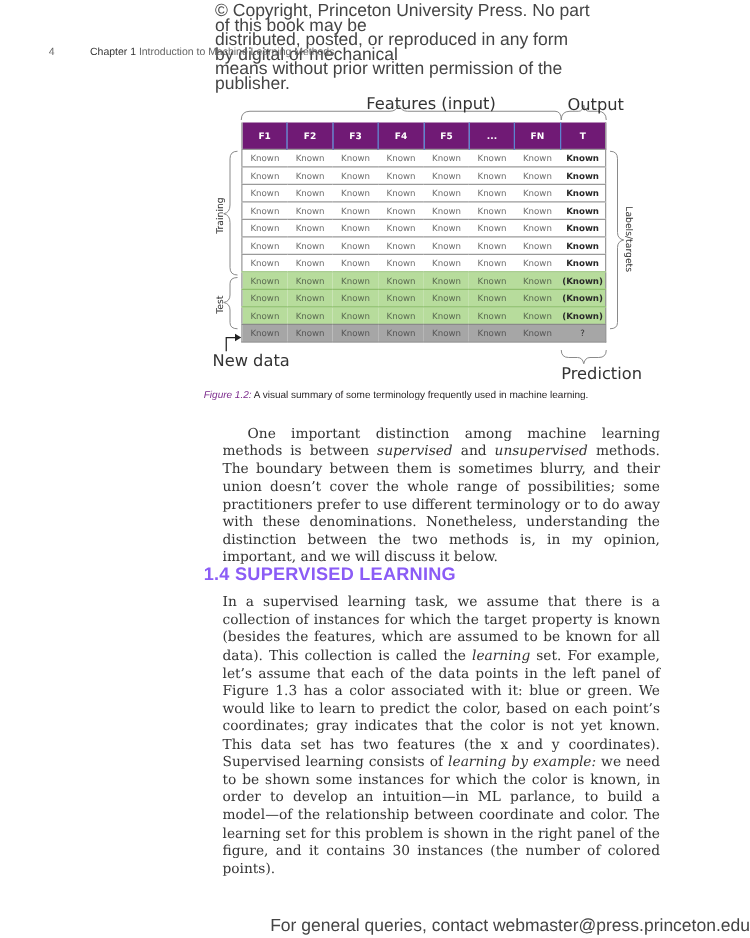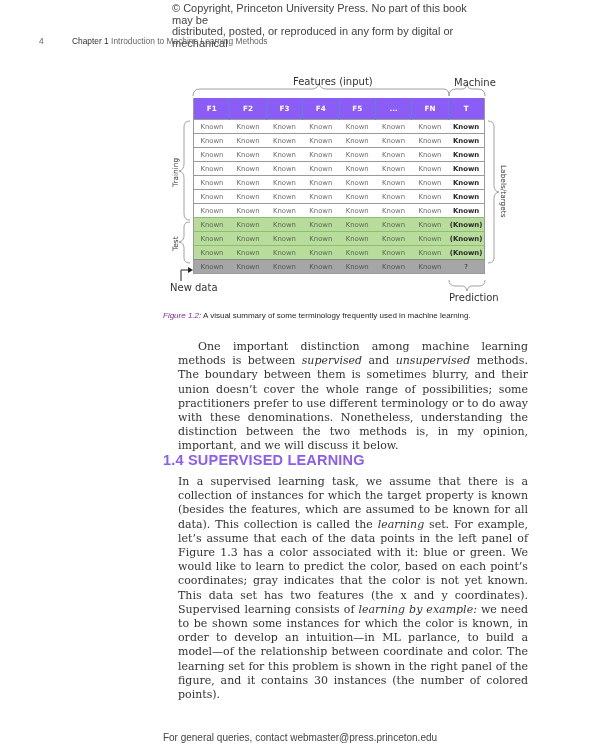--- a/index.html
+++ b/index.html
@@ -1,26 +1,26 @@
 <!DOCTYPE html>
 <html><head>
 <meta charset="utf-8">
 <style>
   html, body { margin: 0; padding: 0; }
   body { width: 600px; height: 750px; background: #ffffff; position: relative; overflow: hidden; color: #231f20; }
-  .copyright { position: absolute; left: 172px; top: 3px; width: 300px; font-family: "Liberation Sans", sans-serif; font-size: 11px; line-height: 11.5px; color: #444; }
+  .copyright { position: absolute; left: 172px; top: 3px; width: 300px; font-family: "Liberation Sans", sans-serif; font-size: 14px; line-height: 11.5px; color: #444; }
   .running-head { position: absolute; left: 0; top: 36px; width: 600px; font-family: "Liberation Sans", sans-serif; font-size: 8.4px; color: #666; }
   .running-head .pnum { position: absolute; left: 39px; }
   .running-head .chap { position: absolute; left: 72px; }
   .running-head .chap b { color: #333; font-weight: normal; }
 
   .figure { position: absolute; left: 0; top: 0; width: 600px; height: 300px; font-family: "DejaVu Sans", sans-serif; }
-  .flabel { position: absolute; font-size: 10px; color: #333; }
+  .flabel { position: absolute; font-size: 13px; color: #333; }
   .tbl { position: absolute; left: 193px; top: 98px; width: 292px; border-collapse: collapse; table-layout: fixed; }
-  .tbl th { background: #8b5cf6; color: #fff; font-size: 7.2px; font-weight: bold; height: 21px; padding: 0; text-align: center; border-right: 1px solid #5b84d0; }
+  .tbl th { background: #701a75; color: #fff; font-size: 7.2px; font-weight: bold; height: 21px; padding: 0; text-align: center; border-right: 1px solid #5b84d0; }
   .tbl td { font-size: 6.9px; color: #6d6d6d; height: 13px; padding: 0; text-align: center; border-top: 1px solid #9a9a9a; }
   .tbl td.t { color: #2a2a2a; font-weight: bold; }
   .tbl tr.train td { background: #ffffff; }
   .tbl tr.test td { background: #b7dc9c; border-top-color: #8fbf6e; color: #5a6a50; }
   .tbl tr.test td.t { color: #2a2a2a; text-align: center; }
   .tbl tr.new td { background: #a6a6a6; border-top-color: #8a8a8a; color: #555; }
   .tbl tr.new td.t { color: #333; font-weight: normal; }
   .tbl { border-left: 1px solid #9a9a9a; border-right: 1px solid #9a9a9a; border-bottom: 1px solid #9a9a9a; }
   .brace-svg { position: absolute; left: 0; top: 0; width: 600px; height: 310px; pointer-events: none; }
   .vlabel { position: absolute; font-size: 7.4px; color: #333; transform-origin: left top; white-space: nowrap; }
@@ -28,28 +28,29 @@
   .caption { position: absolute; left: 163px; top: 311px; font-family: "Liberation Sans", sans-serif; font-size: 8px; color: #231f20; }
   .caption .fig { color: #7b2a8c; font-style: italic; }
 
   .body-text { position: absolute; left: 178px; width: 350px; font-family: "DejaVu Serif", serif; font-size: 11px; line-height: 14.2px; color: #333; text-align: justify; }
   .body-text p { margin: 0; text-indent: 0; }
   .body-text p.ind { text-indent: 20px; }
   .p1 { top: 340px; }
   .section-head { position: absolute; left: 163px; top: 452px; font-family: "Liberation Sans", sans-serif; font-weight: bold; font-size: 14.5px; color: #8b5cf6; letter-spacing: 0.2px; }
   .p2 { top: 475px; }
 
-  .footer { position: absolute; left: 0; width: 600px; top: 732px; text-align: center; font-family: "Liberation Sans", sans-serif; font-size: 10px; color: #444; }
+  .footer { position: absolute; left: 0; width: 600px; top: 732px; text-align: right; font-family: "Liberation Sans", sans-serif; font-size: 14px; color: #444; }
 </style>
 </head>
 <body>
 
 <div class="copyright">
   <div>© Copyright, Princeton University Press. No part of this book may be</div>
   <div>distributed, posted, or reproduced in any form by digital or mechanical</div>
+  <div>means without prior written permission of the publisher.</div>
 </div>
 
 <div class="running-head">
   <span class="pnum">4</span>
   <span class="chap"><b>Chapter 1</b> <span>Introduction to Machine Learning Methods</span></span>
 </div>
 
 <div class="figure">
   <svg class="brace-svg" viewBox="0 0 600 310">
     <g fill="none" stroke="#8a8a8a" stroke-width="0.8">
@@ -67,21 +68,21 @@
       <path d="M449,280 Q449,286 455,286 L462,286 Q466,286 467,291 Q468,286 472,286 L479,286 Q485,286 485,280"></path>
     </g>
 
     <g>
       <path d="M181,281 L181,270 L189,270" fill="none" stroke="#222" stroke-width="1"></path>
       <path d="M188,267 L193,270 L188,273 Z" fill="#222"></path>
     </g>
   </svg>
 
   <div class="flabel" style="left:293px; top:76px;">Features (input)</div>
-  <div class="flabel" style="left:454px; top:77px;">Machine</div>
+  <div class="flabel" style="left:454px; top:77px;">Output</div>
   <div class="vlabel" style="left:171px; top:187px; transform: rotate(-90deg);">Training</div>
   <div class="vlabel" style="left:171px; top:251px; transform: rotate(-90deg);">Test</div>
   <div class="vlabel" style="left:508px; top:165px; transform: rotate(90deg);">Labels/targets</div>
   <div class="flabel" style="left:170px; top:282px;">New data</div>
   <div class="flabel" style="left:449px; top:292px;">Prediction</div>
 
   <table class="tbl">
     <thead>
       <tr>
         <th>F1</th>

